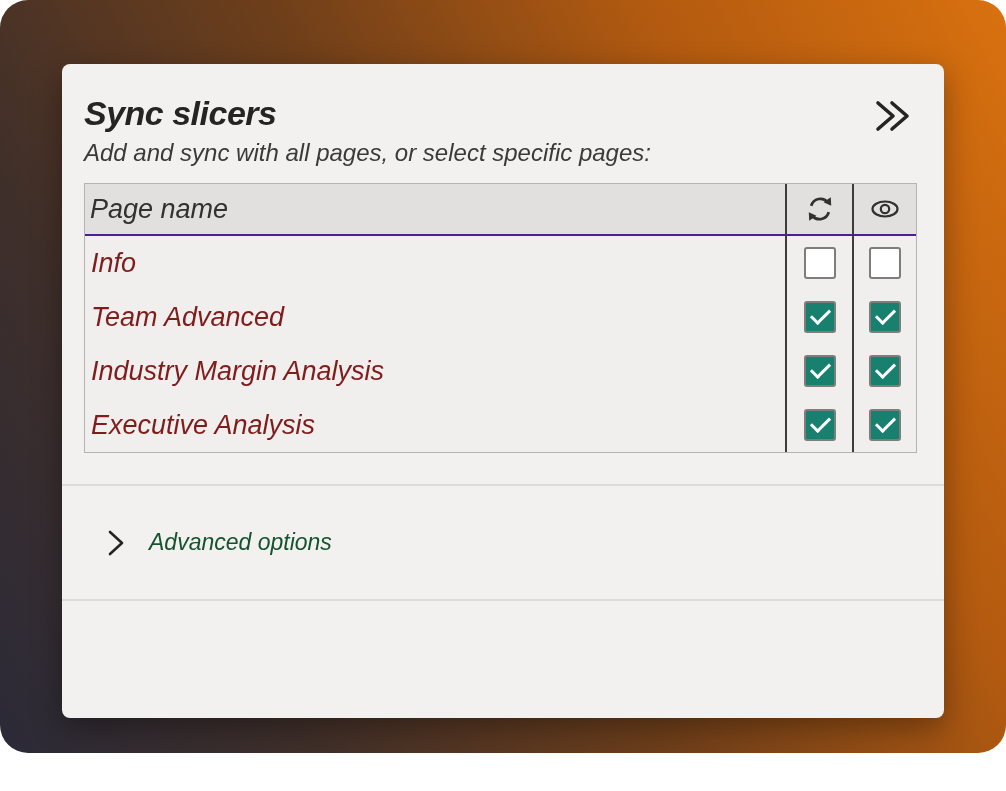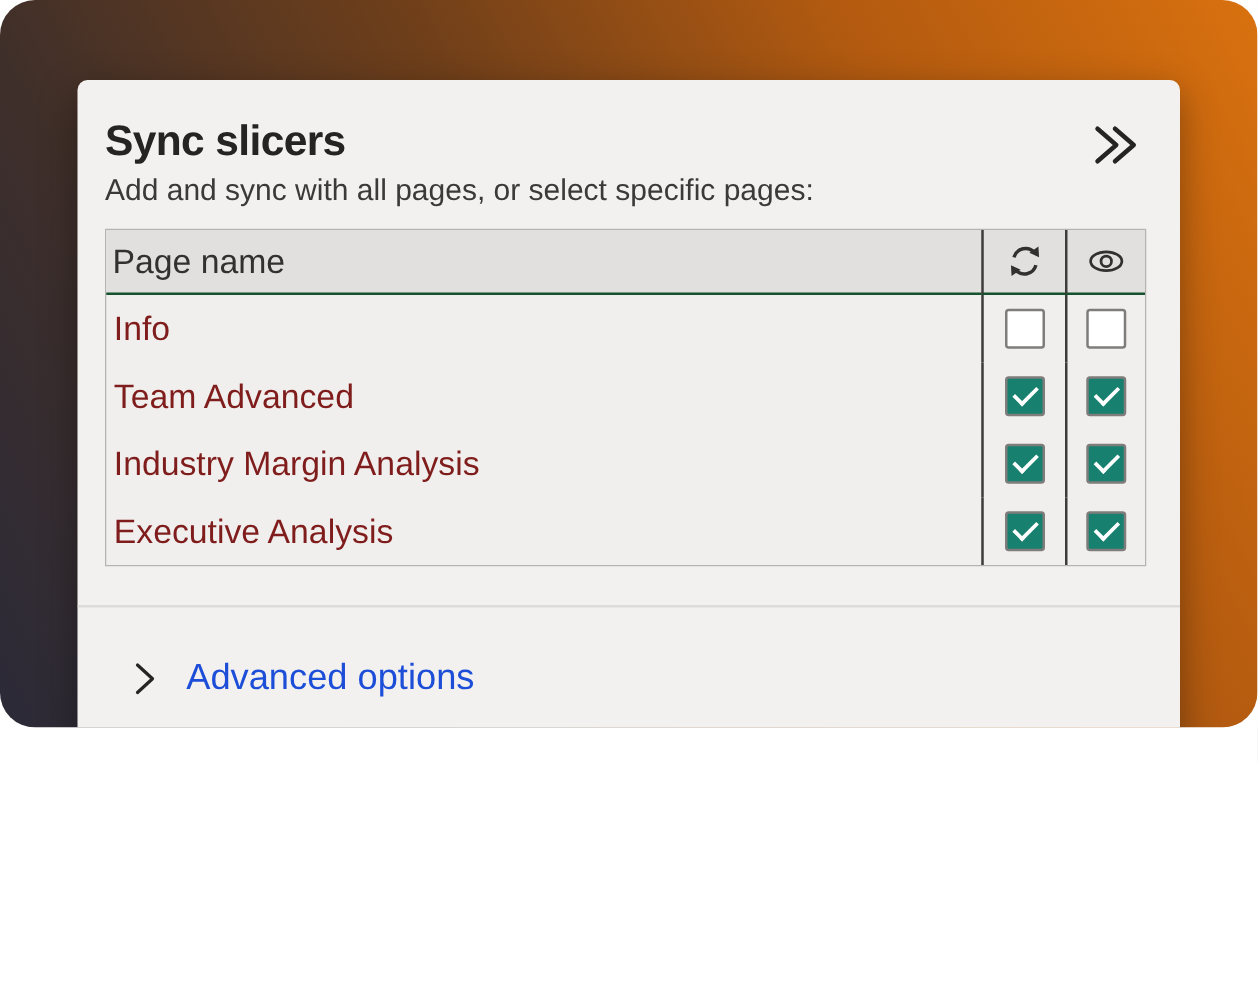--- a/index.html
+++ b/index.html
@@ -1,22 +1,23 @@
 <!DOCTYPE html>
 <html><head>
 <meta charset="utf-8">
 <style>
   * { margin:0; padding:0; box-sizing:border-box; }
   html,body { background:#ffffff; font-family:"Liberation Sans", sans-serif; }
   .screen {
     position:relative;
-    width:1006px; height:582px;
+    width:1006px; height:753px;
     border-radius:28px;
     overflow:hidden;
     background:linear-gradient(62deg, #2b2a38 0%, #3f2f2a 22%, #6f3f1a 48%, #b25a10 74%, #d9710f 100%);
+    font-style:italic;
   }
   .panel {
     position:absolute; left:62px; top:64px;
     width:882px; height:654px;
     background:#f3f1f0;
     border-radius:8px;
     box-shadow:0 10px 30px rgba(0,0,0,0.35);
     overflow:hidden;
   }
   .panel-top { padding:26px 27px 0 22px; }
@@ -31,21 +32,21 @@
     margin-top:16px;
     width:833px;
     display:grid;
     grid-template-columns:1fr 67px 64px;
     border:1px solid #b6b3b0;
     background:#f1efed;
   }
   .hcell {
     background:#e1e0de;
     height:52px;
-    border-bottom:2px solid #14532d;
+    border-bottom:2px solid #4c1d95;
     display:flex; align-items:center;
   }
   .hcell.name { font-size:27px; color:#323130; padding-left:5px; }
   .cell {
     height:54px;
     display:flex; align-items:center;
   }
   .cell.name { font-size:27px; color:#7f1d1d; padding-left:6px; }
   .colsep { border-left:2px solid #3d3c3b; justify-content:center; }
   .checkbox {
@@ -69,21 +70,21 @@
 
   .divider { height:2px; background:#dedcda; }
   .divider.first { margin-top:31px; }
 
   .advanced-row {
     height:113px;
     display:flex; align-items:center;
     padding-left:43px;
     cursor:pointer;
   }
-  .advanced-row .label { margin-left:22px; font-size:29px; color:#1d4ed8; }
+  .advanced-row .label { margin-left:22px; font-size:23px; color:#14532d; }
   .icon { display:inline-flex; align-items:center; justify-content:center; }
 </style>
 </head>
 <body>
 
 <div class="screen">
   <div class="panel">
     <div class="panel-top">
       <div class="title-row">
         <div class="title">Sync slicers</div>

